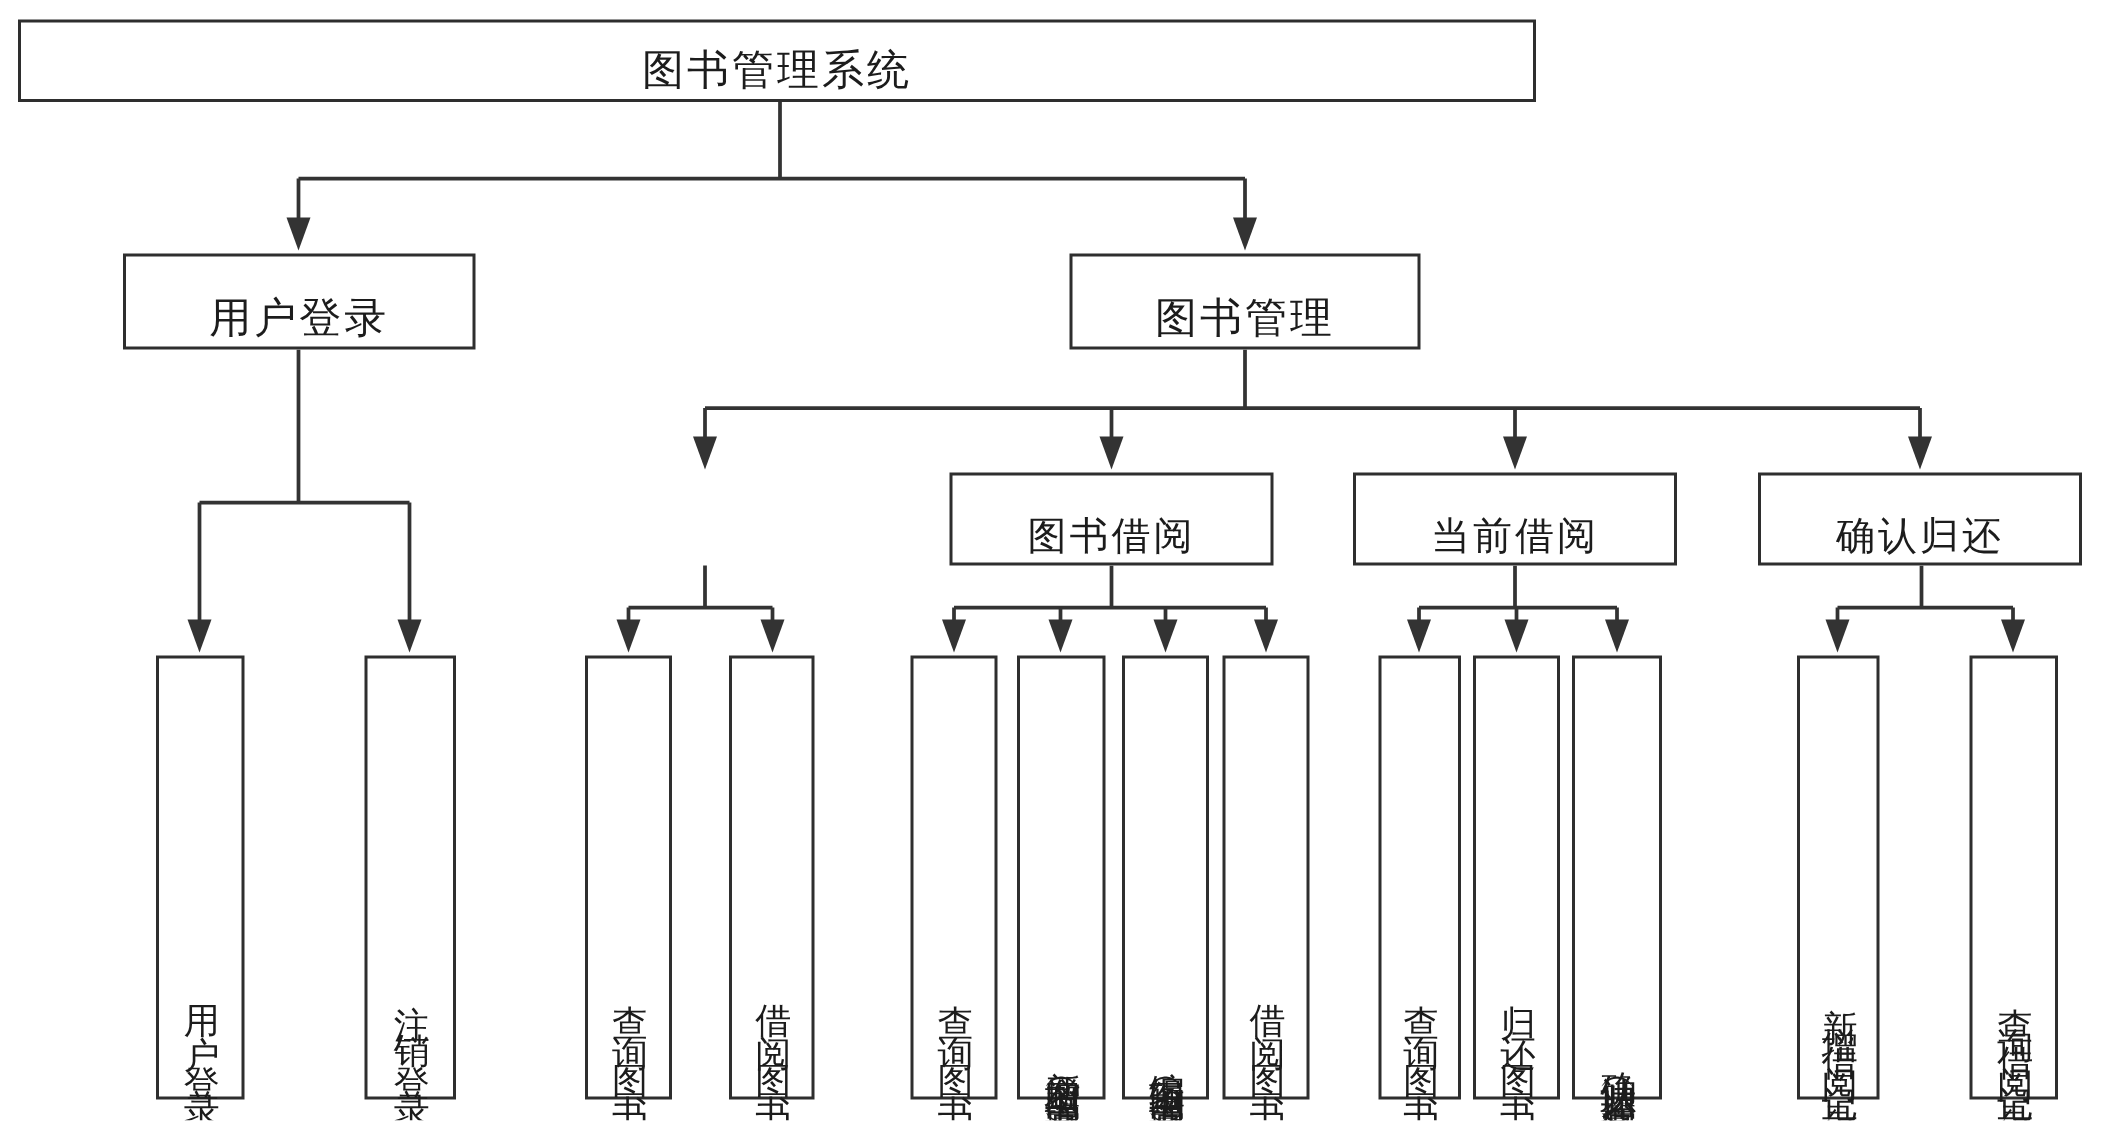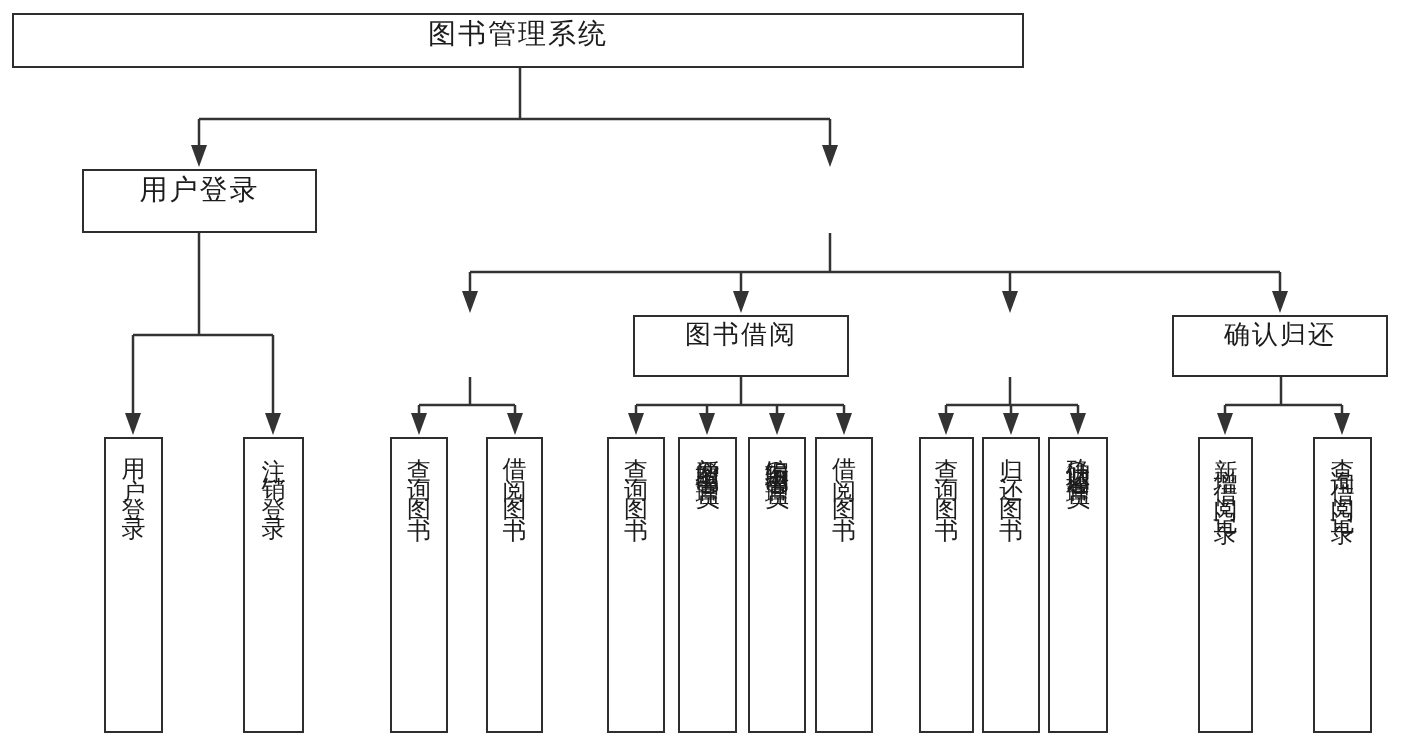--- a/index.html
+++ b/index.html
@@ -5,21 +5,21 @@
   html,body{margin:0;padding:0;background:#ffffff;}
   .canvas{
     position:relative;width:1405px;height:747px;background:#ffffff;overflow:hidden;
     font-family:"Liberation Sans","DejaVu Sans",sans-serif;color:#1c1c1c;
   }
   .wires{position:absolute;left:0;top:0;width:1405px;height:747px;}
   .wire{stroke:#333333;stroke-width:2.5;fill:none;}
   .head{fill:#333333;stroke:none;}
   .node{
     position:absolute;box-sizing:border-box;border:2px solid #2e2e2e;background:#ffffff;
-    display:flex;align-items:flex-start;justify-content:center;text-align:center;
+    display:flex;align-items:flex-end;justify-content:center;text-align:center;
   }
   .lvl1{font-size:28px;letter-spacing:2px;}
   .lvl2{font-size:28px;letter-spacing:2px;}
   .lvl3{font-size:26px;letter-spacing:2px;}
   .leaf{top:437px;height:296px;font-size:24px;}
   .vtext{writing-mode:vertical-rl;line-height:1;}
   .ls20{letter-spacing:20px;}
   .ls13{letter-spacing:13px;}
   .ls4{letter-spacing:4px;}
   .watermark{
@@ -108,23 +108,29 @@
     </g>
   </svg>
 
   <div class="node lvl1" style="left:12px;top:13px;width:1012px;height:55px">
     <span>图书管理系统</span>
   </div>
 
   <div class="node lvl2" style="left:82px;top:169px;width:235px;height:64px">
     <span>用户登录</span>
   </div>
+  <div class="node lvl2" style="left:713px;top:169px;width:234px;height:64px">
+    <span>图书管理</span>
+  </div>
 
   <div class="node lvl3" style="left:633px;top:315px;width:216px;height:62px">
     <span>图书借阅</span>
+  </div>
+  <div class="node lvl3" style="left:902px;top:315px;width:216px;height:62px">
+    <span>当前借阅</span>
   </div>
   <div class="node lvl3" style="left:1172px;top:315px;width:216px;height:62px">
     <span>确认归还</span>
   </div>
 
   <div class="node leaf" style="left:104px;width:59px">
     <span class="vtext ls20">用户登录</span>
   </div>
   <div class="node leaf" style="left:243px;width:61px">
     <span class="vtext ls20">注销登录</span>

